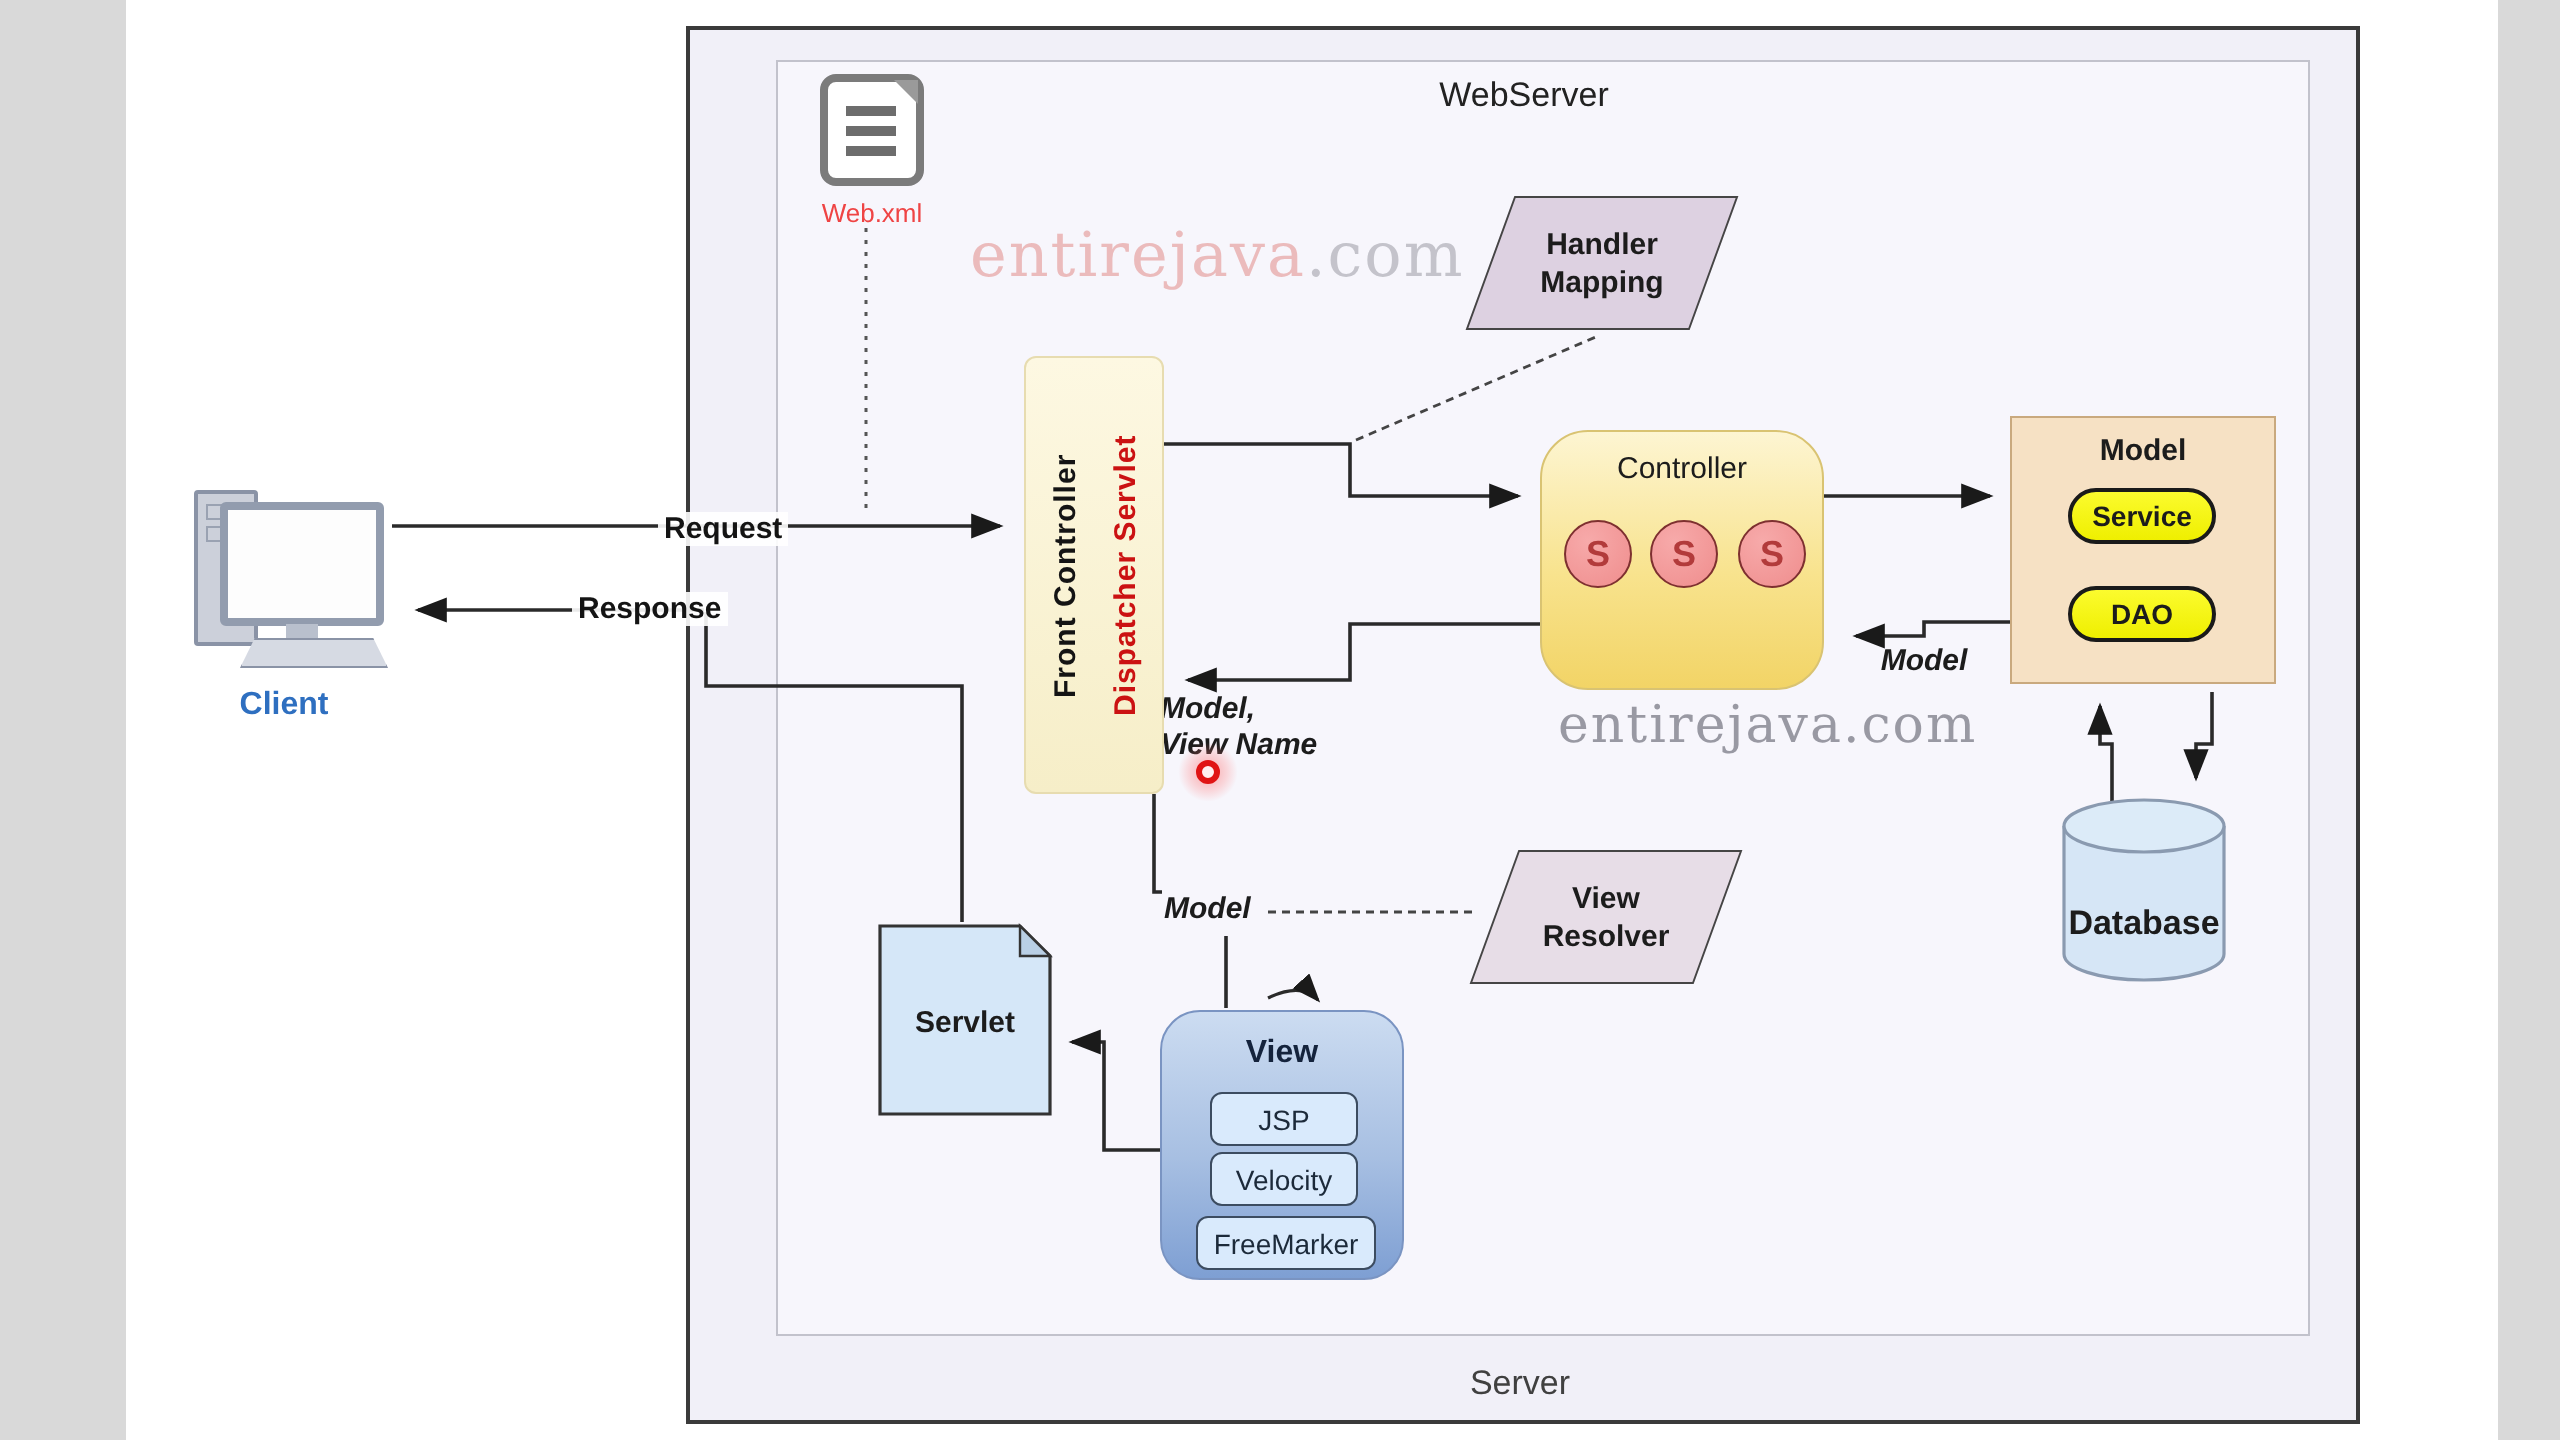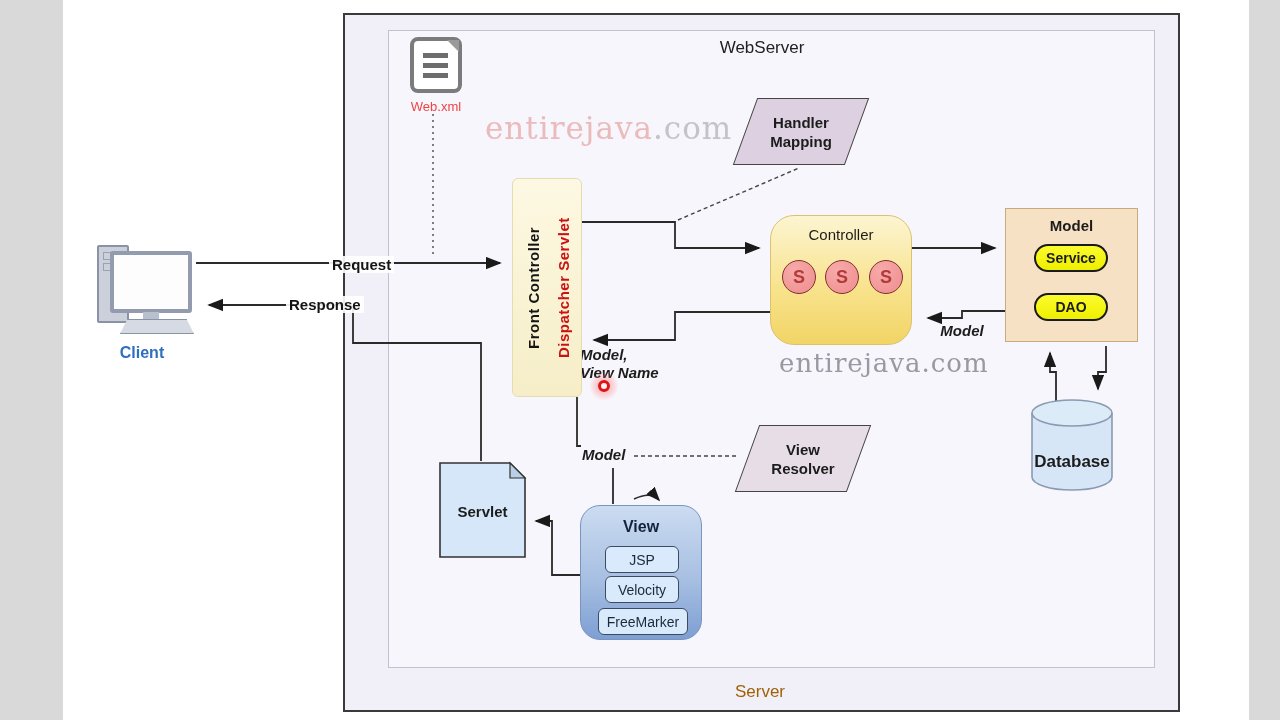--- a/index.html
+++ b/index.html
@@ -9,21 +9,21 @@
   .edge-strip.left{left:0;}
   .edge-strip.right{right:0;width:67px;}
 
   .server-box{position:absolute;left:343px;top:13px;width:837px;height:699px;
               background:#f1f0f8;border:2px solid #3a3a3a;box-sizing:border-box;}
   .webserver-box{position:absolute;left:388px;top:30px;width:767px;height:638px;
                  background:#f7f6fc;border:1px solid #c2c2cc;box-sizing:border-box;}
   .ws-title{position:absolute;left:662px;top:38px;width:200px;text-align:center;
             font-size:17px;color:#222;}
   .sv-title{position:absolute;left:660px;top:682px;width:200px;text-align:center;
-            font-size:17px;color:#a16207;}
+            font-size:17px;color:#404040;}
 
   
   .webxml{position:absolute;left:410px;top:37px;width:52px;height:56px;background:#fff;
           border:4px solid #7b7b7b;border-radius:8px;box-sizing:border-box;}
   .webxml .bar{position:absolute;left:9px;width:25px;height:5px;background:#6d6d6d;}
   .webxml .fold{position:absolute;right:-1px;top:-1px;width:0;height:0;
                 border-top:12px solid #9a9a9a;border-left:12px solid transparent;}
   .webxml-label{position:absolute;left:404px;top:99px;width:64px;text-align:center;
                 font-size:13px;color:#ef4444;}
 

